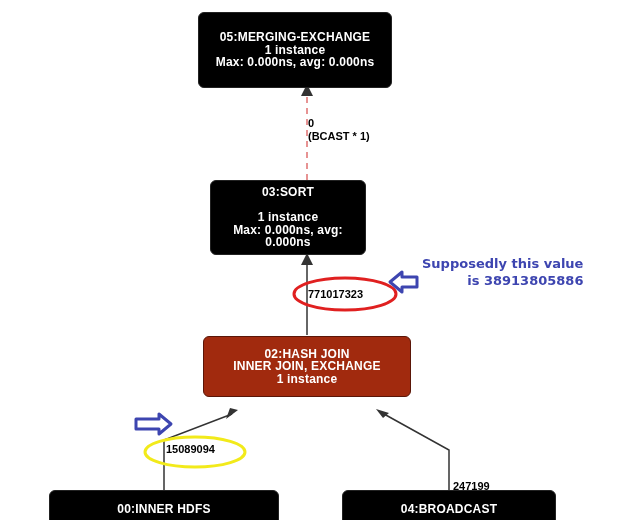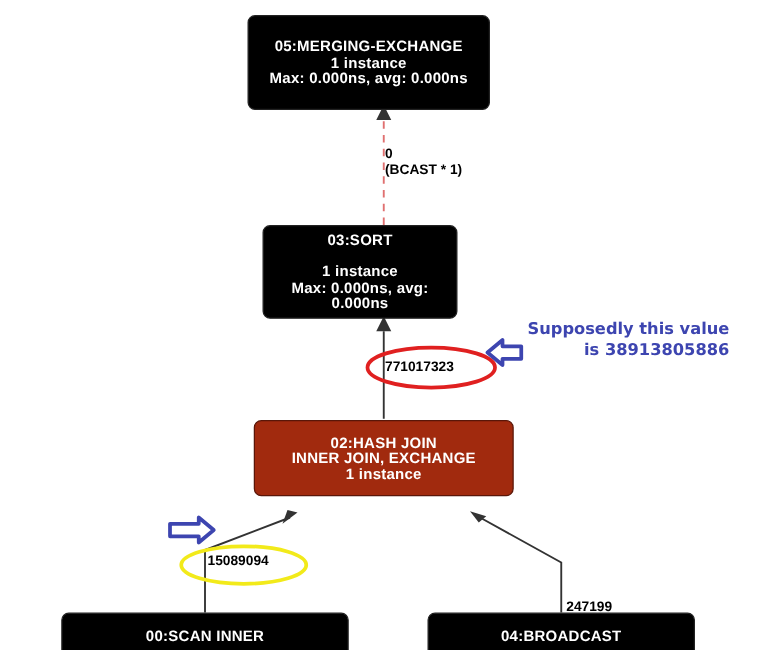--- a/index.html
+++ b/index.html
@@ -83,18 +83,18 @@
 </div>
 
 <div class="annotation" style="left:39px; top:377px;">
 </div>
 
 <div class="edge-label" style="left:166px; top:443px;">15089094</div>
 
 <div class="edge-label" style="left:453px; top:442px;margin-top:38px;">247199</div>
 
 <div class="node black" style="left:49px; top:490px; width:230px; height:60px; justify-content:flex-start; padding-top:12px;">
-  <span>00:SCAN INNER</span>
+  <span>00:INNER HDFS</span>
 </div>
 
 <div class="node black" style="left:342px; top:490px; width:214px; height:60px; justify-content:flex-start; padding-top:12px;">
   <span>04:BROADCAST</span>
 </div>
 
 </body></html>

